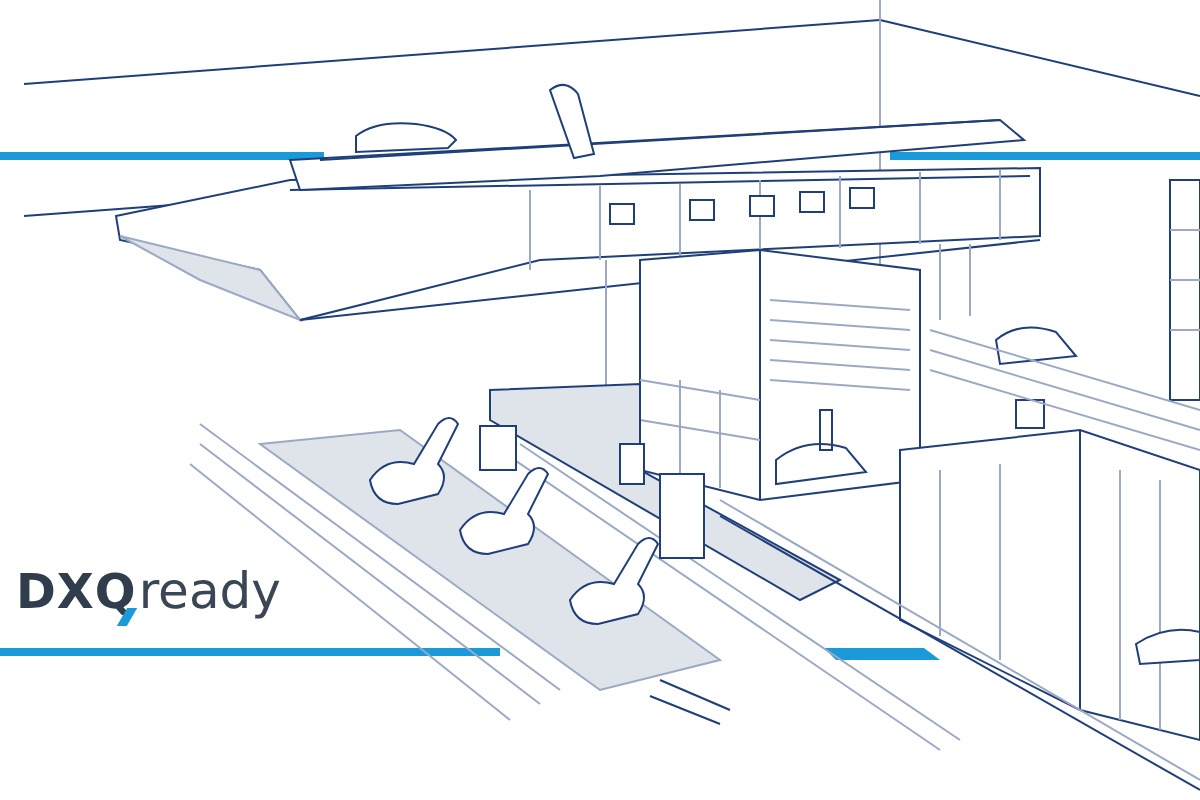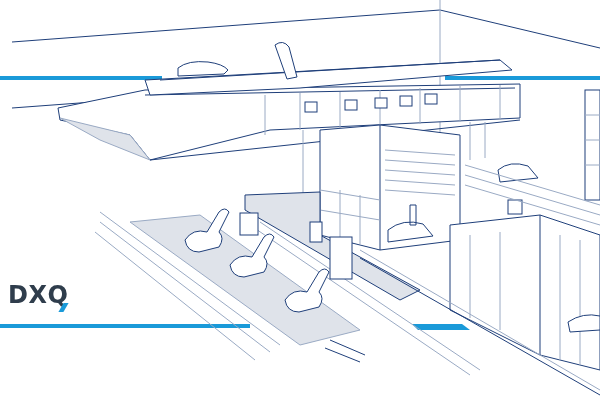--- a/index.html
+++ b/index.html
@@ -134,14 +134,15 @@
 
       <g stroke="#1f3f7a">
         <line x1="330" y1="340" x2="365" y2="355"></line>
         <line x1="325" y1="348" x2="360" y2="362"></line>
       </g>
     </g>
   </svg>
 
   <div class="logo">
     <span class="dxq"><span>DXQ</span><span class="qtail"></span></span>
+    <span class="ready">ready</span>
   </div>
 </div>
 
 </body></html>

